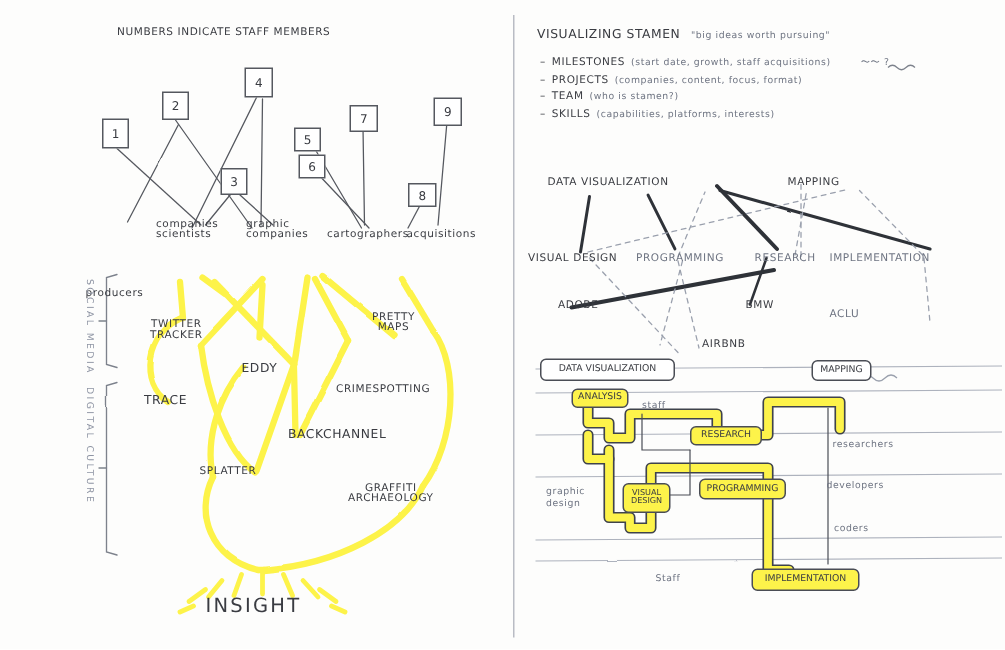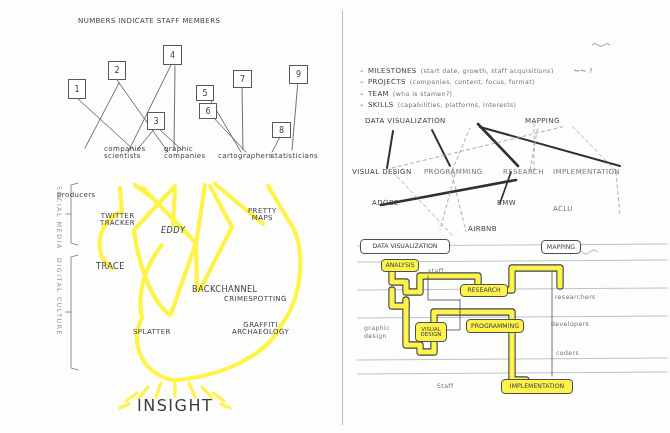--- a/index.html
+++ b/index.html
@@ -21,21 +21,21 @@
     color: #3a3c42;
     letter-spacing: .4px;
     line-height: 1.05;
     position: absolute;
     white-space: pre;
   }
   .caps { text-transform: uppercase; }
   .tiny { font-size: 6.2px; }
   .sm   { font-size: 7.0px; }
   .md   { font-size: 8.2px; }
-  .xl   { font-size: 16px; }
+  .xl   { font-size: 13px; }
   .faint { color: #8e94a3; }
   .greyish { color: #6e7482; }
 
   svg.layer {
     position: absolute; left: 0; top: 0;
     width: 670px; height: 433px;
     pointer-events: none;
   }
   .numbox {
     position: absolute;
@@ -207,46 +207,50 @@
   <div class="numbox" style="left:233px; top:70px; width:19px; height:18px;">7</div>
   <div class="numbox" style="left:272px; top:122px; width:19px; height:16px;">8</div>
   <div class="numbox" style="left:289px; top:65px; width:19px; height:19px;">9</div>
 
   <div class="hand sm" style="left:57px; top:153px;margin-top:39px;">producers</div>
   <div class="hand sm" style="left:104px; top:146px;">companies
 scientists</div>
   <div class="hand sm" style="left:164px; top:146px;">graphic
 companies</div>
   <div class="hand sm" style="left:218px; top:153px;">cartographers</div>
-  <div class="hand sm" style="left:271px; top:153px;">statisticians</div>
+  <div class="hand sm" style="left:271px; top:153px;">acquisitions</div>
 
   <div class="hand tiny caps faint" style="left:50px; top:186px; width:12px; writing-mode:vertical-rl; white-space:normal; letter-spacing:1.6px; line-height:0.95;">SOCIAL MEDIA</div>
   <div class="hand tiny caps faint" style="left:50px; top:258px; width:12px; writing-mode:vertical-rl; white-space:normal; letter-spacing:1.6px; line-height:0.95;">DIGITAL CULTURE</div>
 
   <div class="hand sm caps" style="left:100px; top:213px; text-align:center;">TWITTER
 TRACKER</div>
-  <div class="hand md caps" style="left:161px; top:226px;font-style:italic;">EDDY</div>
+  <div class="hand md caps" style="left:161px; top:241px;">EDDY</div>
   <div class="hand sm caps" style="left:248px; top:208px; text-align:center;">PRETTY
 MAPS</div>
-  <div class="hand sm caps" style="left:224px; top:256px;margin-top:40px;">CRIMESPOTTING</div>
+  <div class="hand sm caps" style="left:224px; top:256px;">CRIMESPOTTING</div>
   <div class="hand md caps" style="left:96px; top:262px;">TRACE</div>
   <div class="hand md caps" style="left:192px; top:285px;">BACKCHANNEL</div>
-  <div class="hand sm caps" style="left:133px; top:329px;">SPLATTER</div>
+  <div class="hand sm caps" style="left:133px; top:311px;">SPLATTER</div>
   <div class="hand sm caps" style="left:232px; top:322px; text-align:center;">GRAFFITI
 ARCHAEOLOGY</div>
 
   <div class="hand xl caps" style="left:137px; top:398px; letter-spacing:1.5px;">INSIGHT</div>
 
   <div class="divider" style="left:342px; top:10px; height:415px;"></div>
 
+  <div style="position:absolute; left:358px; top:18px; display:flex; align-items:baseline; gap:7px;">
+    <span class="hand md caps" style="position:static;">VISUALIZING STAMEN</span>
+    <span class="hand tiny greyish" style="position:static;">"big ideas worth pursuing"</span>
+  </div>
 
   <div style="position:absolute; left:360px; top:38px; width:300px;">
     <div style="display:flex; align-items:baseline; gap:4px; margin-bottom:4px;">
       <span class="hand sm" style="position:static;">–</span>
-      <span class="hand sm caps" style="position:static;margin-top:30px;">MILESTONES</span>
+      <span class="hand sm caps" style="position:static;">MILESTONES</span>
       <span class="hand tiny greyish" style="position:static;">(start date, growth, staff acquisitions)</span>
       <span class="hand tiny greyish" style="position:static; margin-left:16px;">〜〜 ?</span>
     </div>
     <div style="display:flex; align-items:baseline; gap:4px; margin-bottom:4px;">
       <span class="hand sm" style="position:static;">–</span>
       <span class="hand sm caps" style="position:static;">PROJECTS</span>
       <span class="hand tiny greyish" style="position:static;">(companies, content, focus, format)</span>
     </div>
     <div style="display:flex; align-items:baseline; gap:4px; margin-bottom:4px;">
       <span class="hand sm" style="position:static;">–</span>

